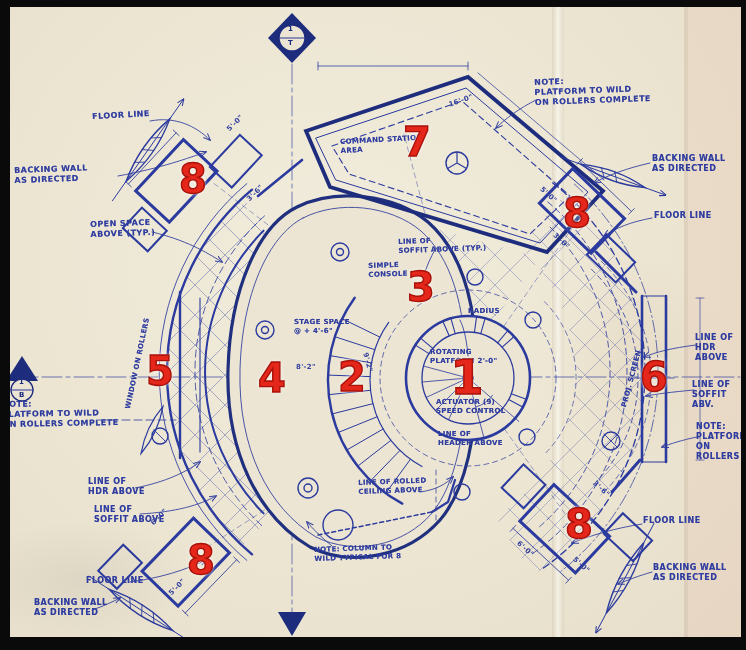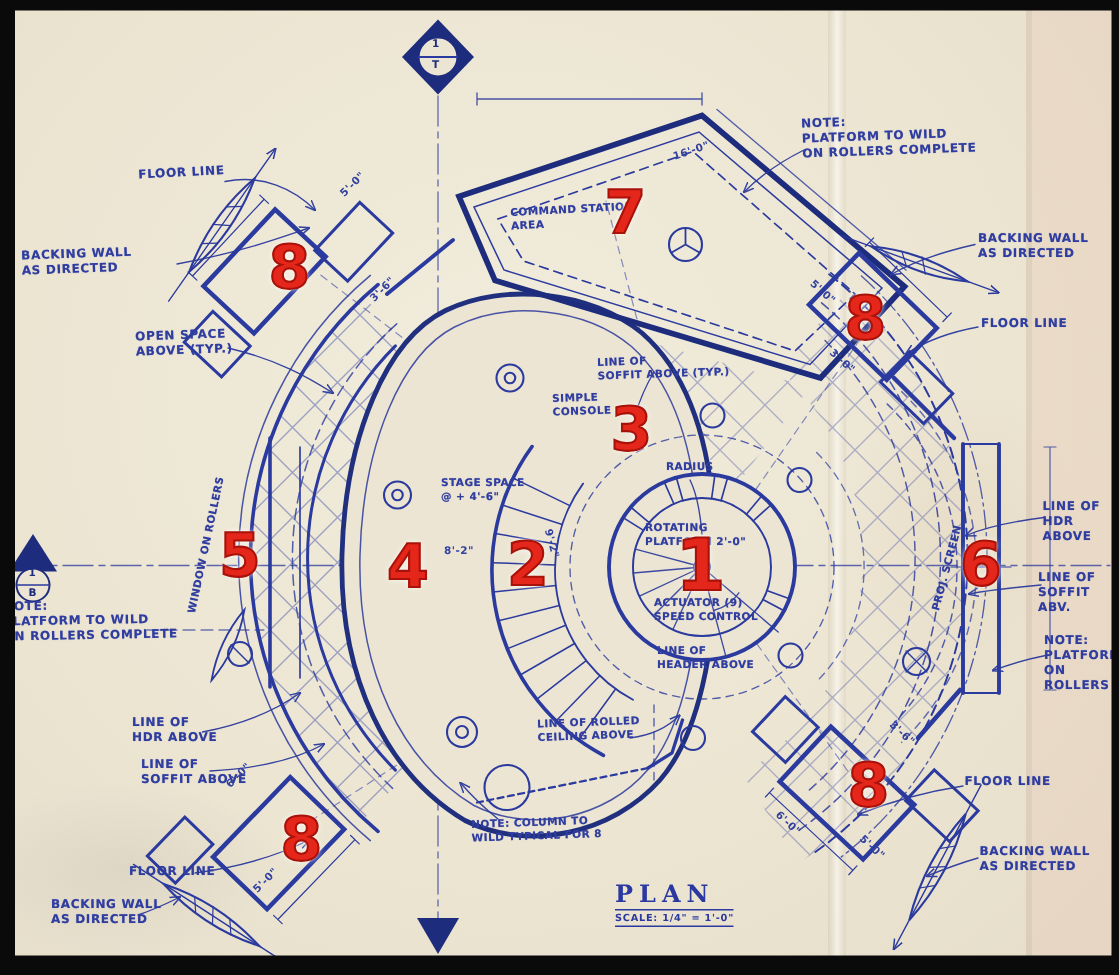--- a/index.html
+++ b/index.html
@@ -285,21 +285,21 @@
 ON ROLLERS COMPLETE</div>
   <div class="lbl" style="left:652px;top:154px;">BACKING WALL
 AS DIRECTED</div>
   <div class="lbl" style="left:654px;top:211px;">FLOOR LINE</div>
   <div class="lbl sm" style="left:340px;top:138px;transform:rotate(-3deg);">COMMAND STATION
 AREA</div>
   <div class="lbl sm" style="left:398px;top:238px;transform:rotate(-2deg);">LINE OF
 SOFFIT ABOVE (TYP.)</div>
   <div class="lbl sm" style="left:368px;top:262px;transform:rotate(-2deg);">SIMPLE
 CONSOLE</div>
-  <div class="lbl sm" style="left:444px;top:307px;">RADIUS</div>
+  <div class="lbl sm" style="left:468px;top:307px;">RADIUS</div>
   <div class="lbl sm" style="left:430px;top:348px;">ROTATING
 PLATFORM 2'-0"</div>
   <div class="lbl sm" style="left:436px;top:398px;">ACTUATOR (9)
 SPEED CONTROL</div>
   <div class="lbl sm" style="left:438px;top:430px;">LINE OF
 HEADER ABOVE</div>
   <div class="lbl sm" style="left:294px;top:318px;">STAGE SPACE
 @ + 4'-6"</div>
   <div class="lbl" style="left:2px;top:400px;transform:rotate(-1deg);">NOTE:
 PLATFORM TO WILD
@@ -335,24 +335,20 @@
   <div class="dim" style="left:150px;top:522px;transform:rotate(-45deg);">6'-0"</div>
   <div class="dim" style="left:168px;top:592px;transform:rotate(-45deg);">5'-0"</div>
   <div class="dim" style="left:596px;top:480px;transform:rotate(43deg);">3'-6"</div>
   <div class="dim" style="left:576px;top:556px;transform:rotate(43deg);">5'-0"</div>
   <div class="dim" style="left:520px;top:540px;transform:rotate(43deg);">6'-0"</div>
   <div class="dim" style="left:296px;top:364px;">8'-2"</div>
   <div class="dim" style="left:368px;top:352px;transform:rotate(75deg);">9'-2"</div>
   <div class="dim" style="left:448px;top:102px;transform:rotate(-19deg);">16'-0"</div>
   <div class="dim" style="left:646px;top:386px;transform:rotate(-90deg);">1'-6"</div>
 
-  <div class="plan-title" style="left:410px;top:588px;">
-    <div class="t">PLAN</div>
-    <div class="s">SCALE: 1/4" = 1'-0"</div>
-  </div>
 
   <div class="callout big" style="left:467px;top:377px;">1</div>
   <div class="callout" style="left:352px;top:377px;">2</div>
   <div class="callout" style="left:421px;top:287px;">3</div>
   <div class="callout" style="left:272px;top:378px;">4</div>
   <div class="callout" style="left:160px;top:371px;">5</div>
   <div class="callout" style="left:654px;top:377px;">6</div>
   <div class="callout" style="left:417px;top:142px;">7</div>
   <div class="callout" style="left:193px;top:179px;">8</div>
   <div class="callout" style="left:577px;top:213px;">8</div>

